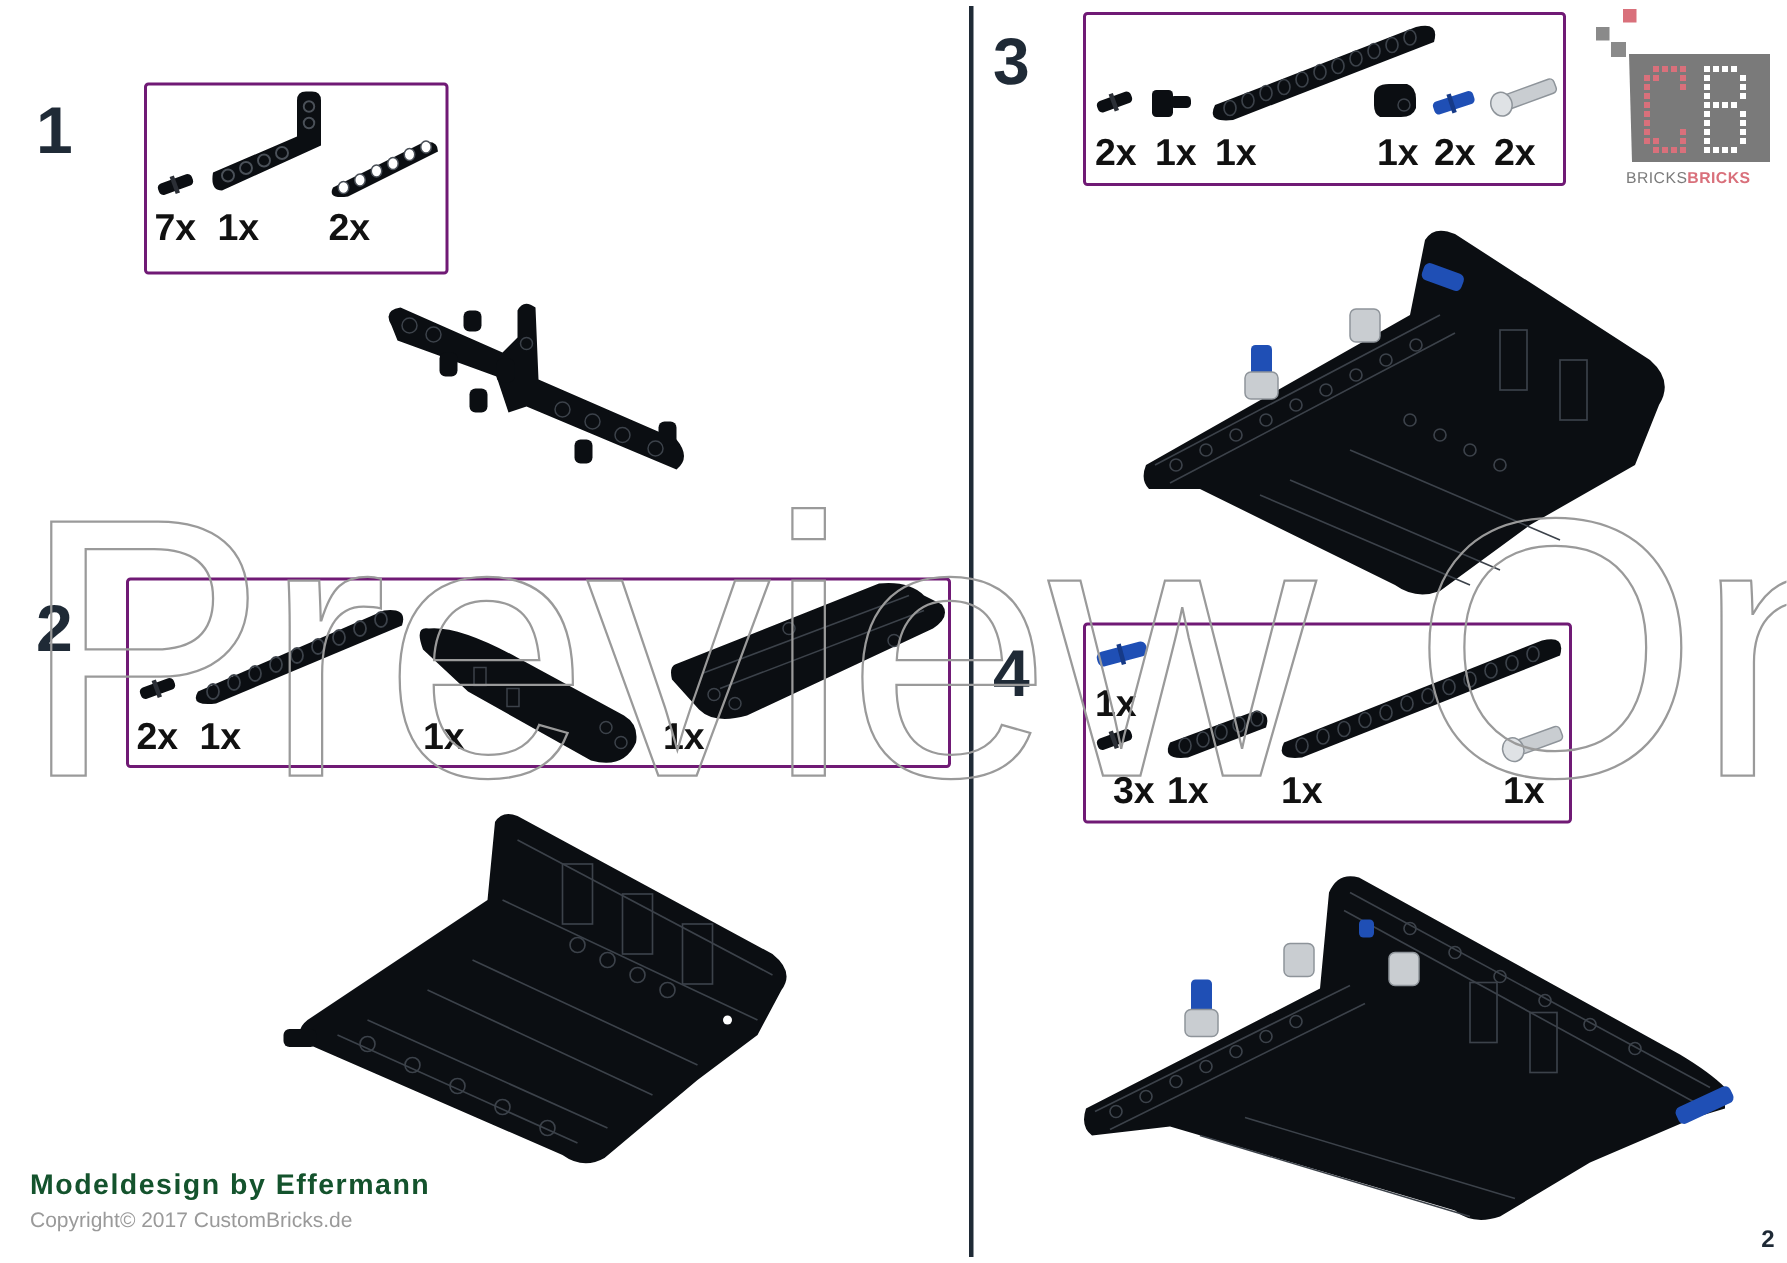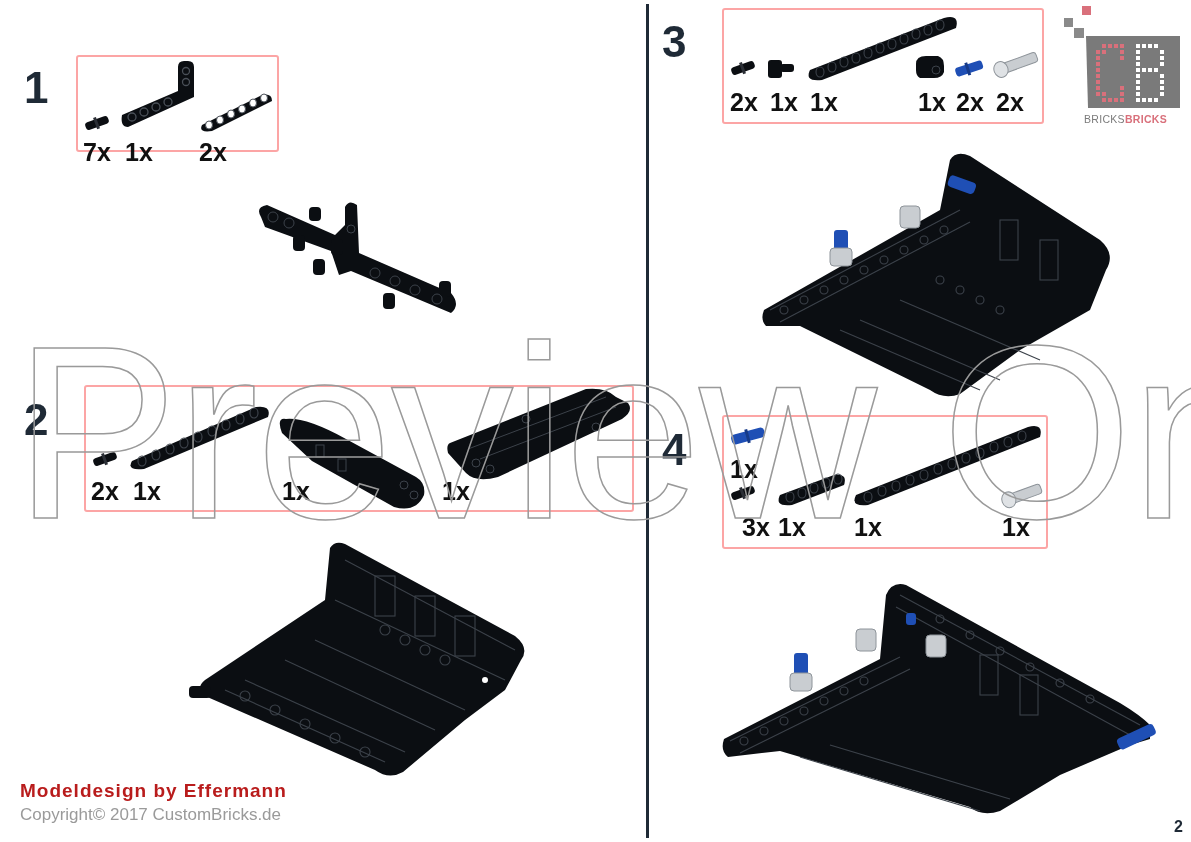--- a/index.html
+++ b/index.html
@@ -1,37 +1,37 @@
 <!DOCTYPE html>
 <html><head>
 <meta charset="utf-8">
 <style>
   html, body { margin:0; padding:0; background:#ffffff; }
   body { width:1191px; height:842px; position:relative; overflow:hidden; font-family:"Liberation Sans", sans-serif; color:#111; }
   .divider { position:absolute; left:646px; top:4px; width:3px; height:834px; background:#1f2a36; }
   .step-num { position:absolute; font-weight:bold; font-size:44px; color:#1f2a36; line-height:1; }
-  .parts-box { position:absolute; border:2px solid #fca5a5; border-radius:3px; background:#fff; box-sizing:border-box; }
+  .parts-box { position:absolute; border:2px solid #701a75; border-radius:3px; background:#fff; box-sizing:border-box; }
   .qty { position:absolute; font-weight:bold; font-size:25px; color:#111; line-height:1; }
   .part { position:absolute; }
   .model { position:absolute; }
-  .credit1 { position:absolute; left:20px; top:780px; font-weight:bold; font-size:19px; color:#b91c1c; letter-spacing:1px; }
-  .credit2 { position:absolute; left:20px; top:805px; font-size:17px; color:#9a9a9a; }
+  .credit1 { position:absolute; left:20px; top:780px; font-weight:bold; font-size:19px; color:#14532d; letter-spacing:1px; }
+  .credit2 { position:absolute; left:20px; top:805px; font-size:14px; color:#9a9a9a; }
   .page-num { position:absolute; right:8px; top:818px; font-weight:bold; font-size:16px; color:#1f2a36; }
   .watermark { position:absolute; left:14px; top:310px; font-size:246px; font-family:"Liberation Sans", sans-serif; color:transparent; -webkit-text-stroke:1.5px #9a9a9a; letter-spacing:-2px; white-space:nowrap; pointer-events:none; line-height:1; }
   .logo { position:absolute; left:1062px; top:6px; width:120px; height:122px; }
   .logo-text { position:absolute; left:1084px; top:113px; font-size:10.5px; letter-spacing:0.3px; color:#7b7b7b; }
   .logo-text b { color:#d9707b; }
 </style>
 </head>
 <body>
 
 <div class="divider"></div>
 
 <div class="step-num" style="left:24px;top:66px;">1</div>
-<div class="parts-box" style="left:76px;top:55px;width:203px;height:97px;">
+<div class="parts-box" style="left:96px;top:55px;width:203px;height:128px;">
   <svg class="part" style="left:4px;top:56px" width="30" height="20">
     <g transform="rotate(-20 15 10)">
         <rect x="3" y="6" width="24" height="8" rx="3" fill="#0b0e12"></rect>
         <rect x="13" y="4" width="3" height="12" fill="#2b2f36"></rect>
       </g>
   </svg>
   <svg class="part" style="left:40px;top:0px" width="80" height="75">
     <path d="M4 58 L60 34 L60 10 Q60 4 66 4 L70 4 Q76 4 76 10 L76 40 L10 70 Q2 70 4 58 Z" fill="#0b0e12"></path>
     <g fill="none" stroke="#4a5058" stroke-width="1.3">
         <circle cx="14" cy="60" r="4"></circle>

